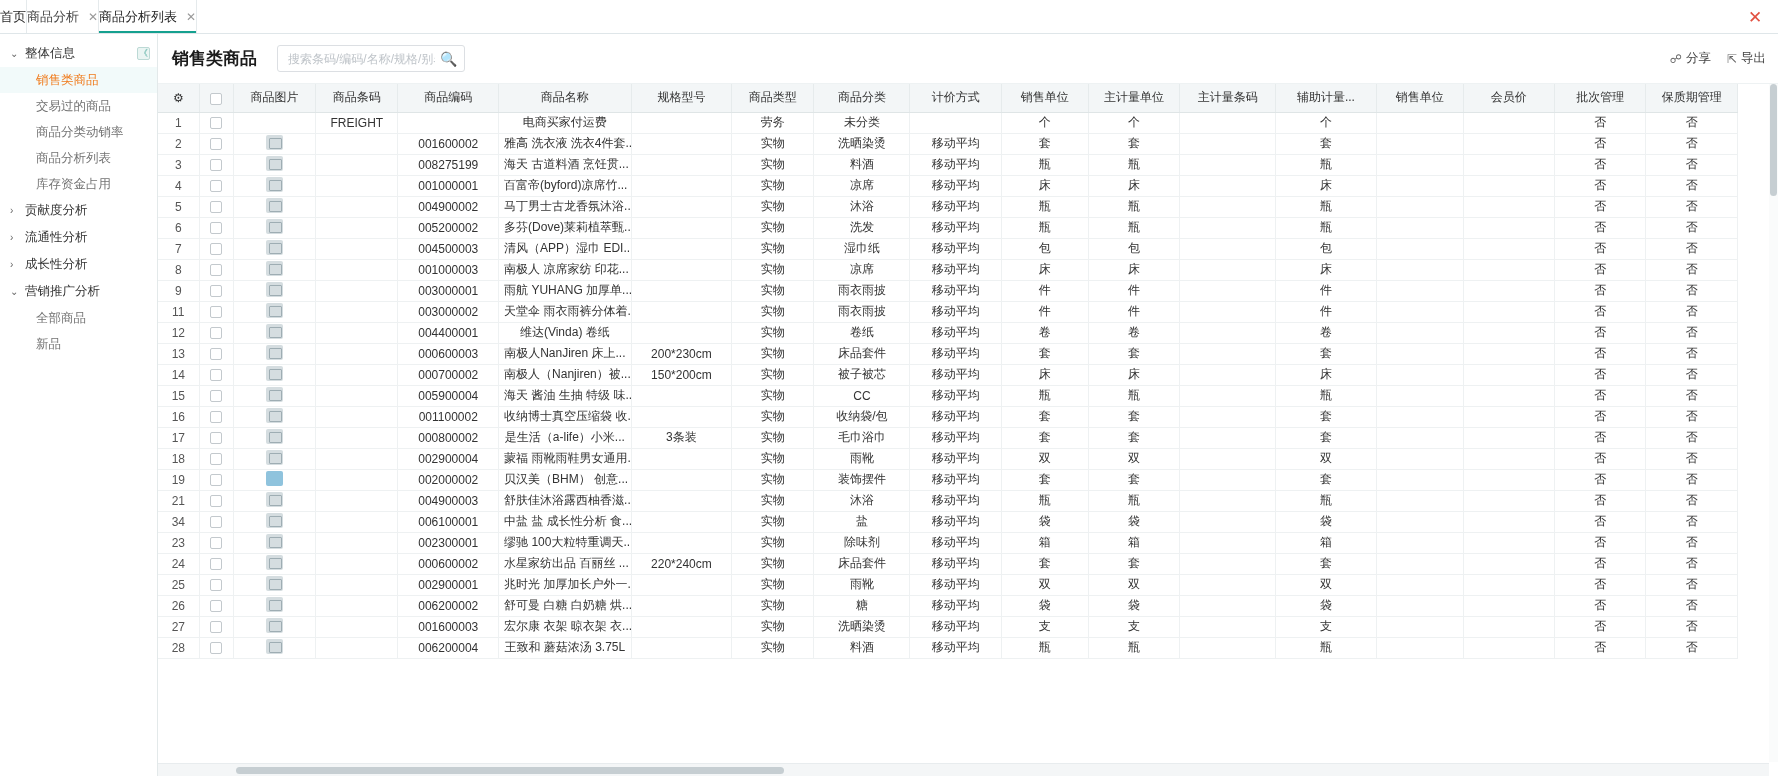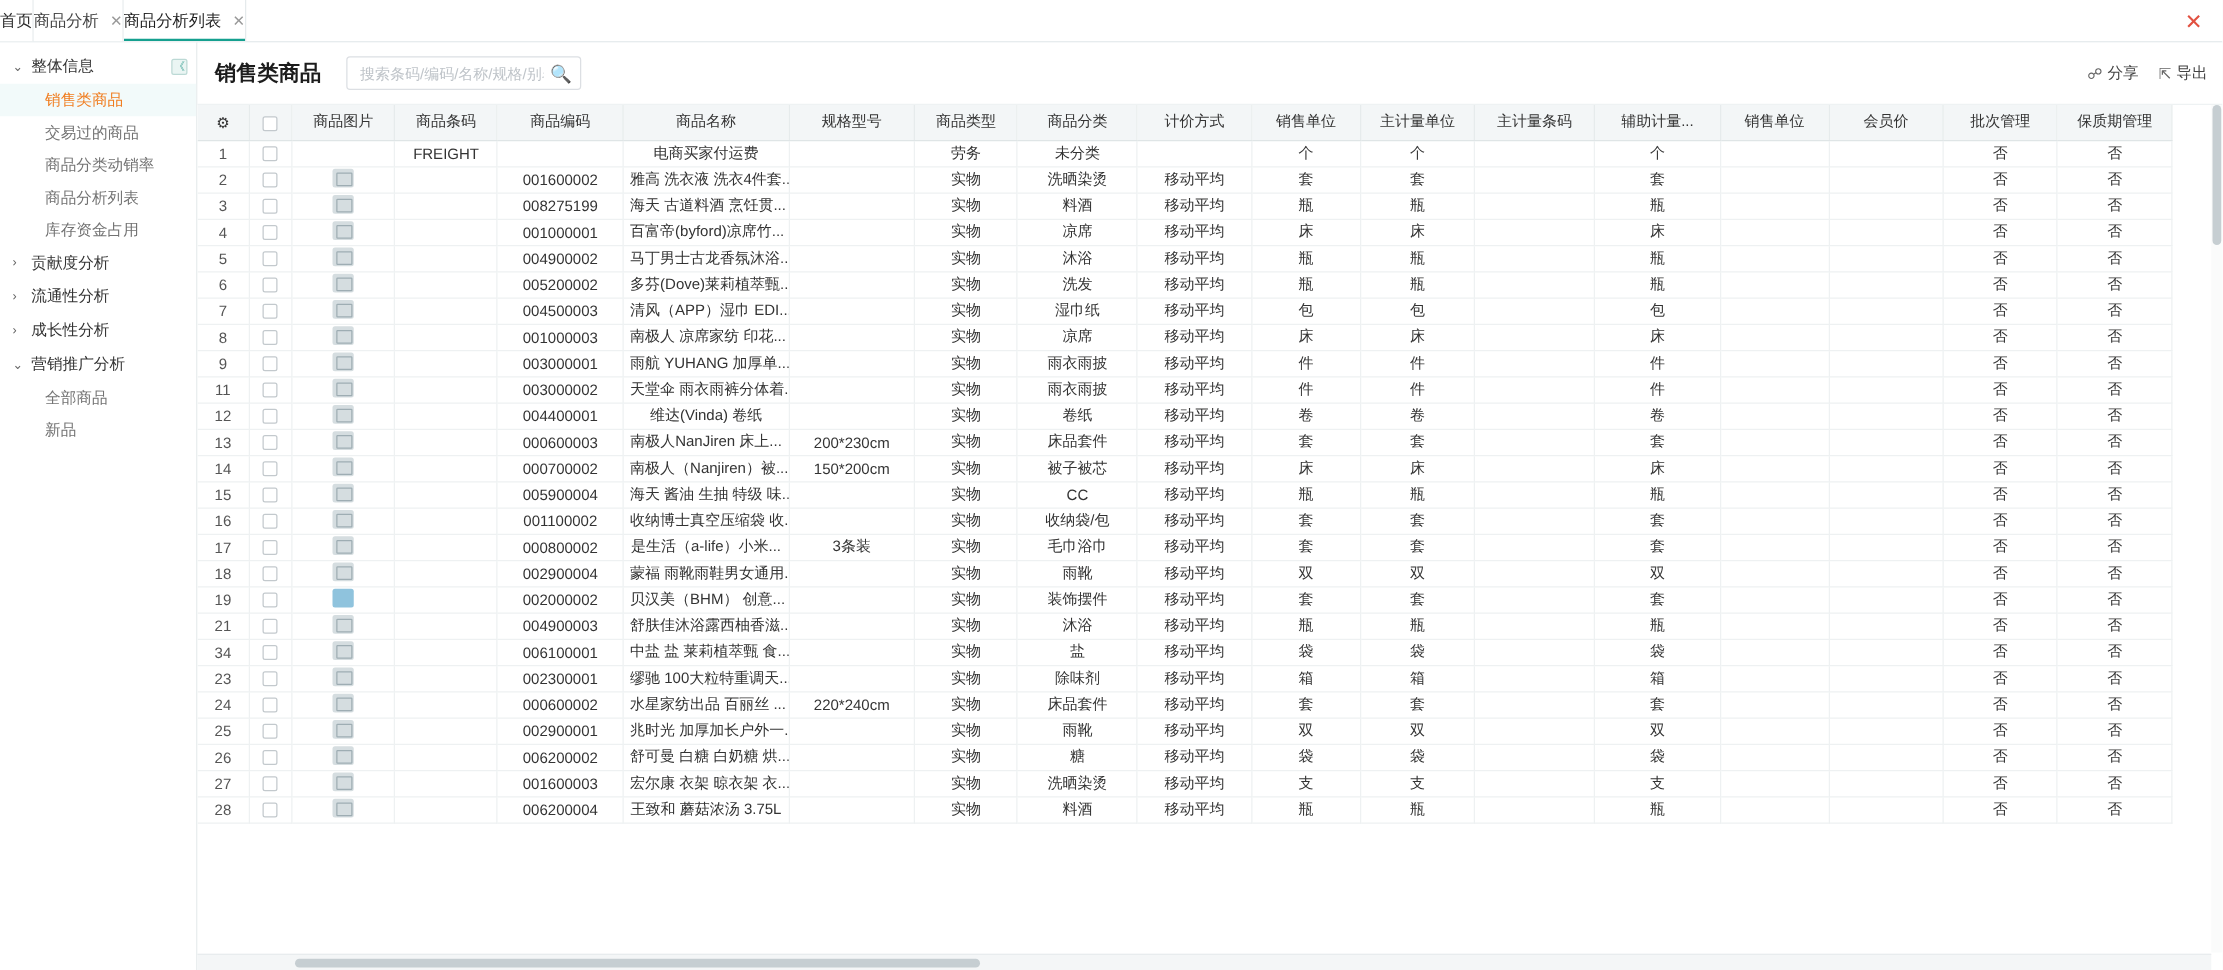--- a/index.html
+++ b/index.html
@@ -731,21 +731,21 @@
                 <td class="c-center"></td>
                 <td class="c-center">否</td>
                 <td class="c-center">否</td>
               </tr>
               <tr>
                 <td class="c-idx">34</td>
                 <td class="c-ck"><span class="ck"></span></td>
                 <td class="c-img"><span class="imgchip"></span></td>
                 <td class="c-center"></td>
                 <td class="c-center">006100001</td>
-                <td class="c-left">中盐 盐 莱莉植萃甄 食...</td>
+                <td class="c-left">中盐 盐 成长性分析 食...</td>
                 <td class="c-center"></td>
                 <td class="c-center">实物</td>
                 <td class="c-center">盐</td>
                 <td class="c-center">移动平均</td>
                 <td class="c-center">袋</td>
                 <td class="c-center">袋</td>
                 <td class="c-center"></td>
                 <td class="c-center">袋</td>
                 <td class="c-center"></td>
                 <td class="c-center"></td>

